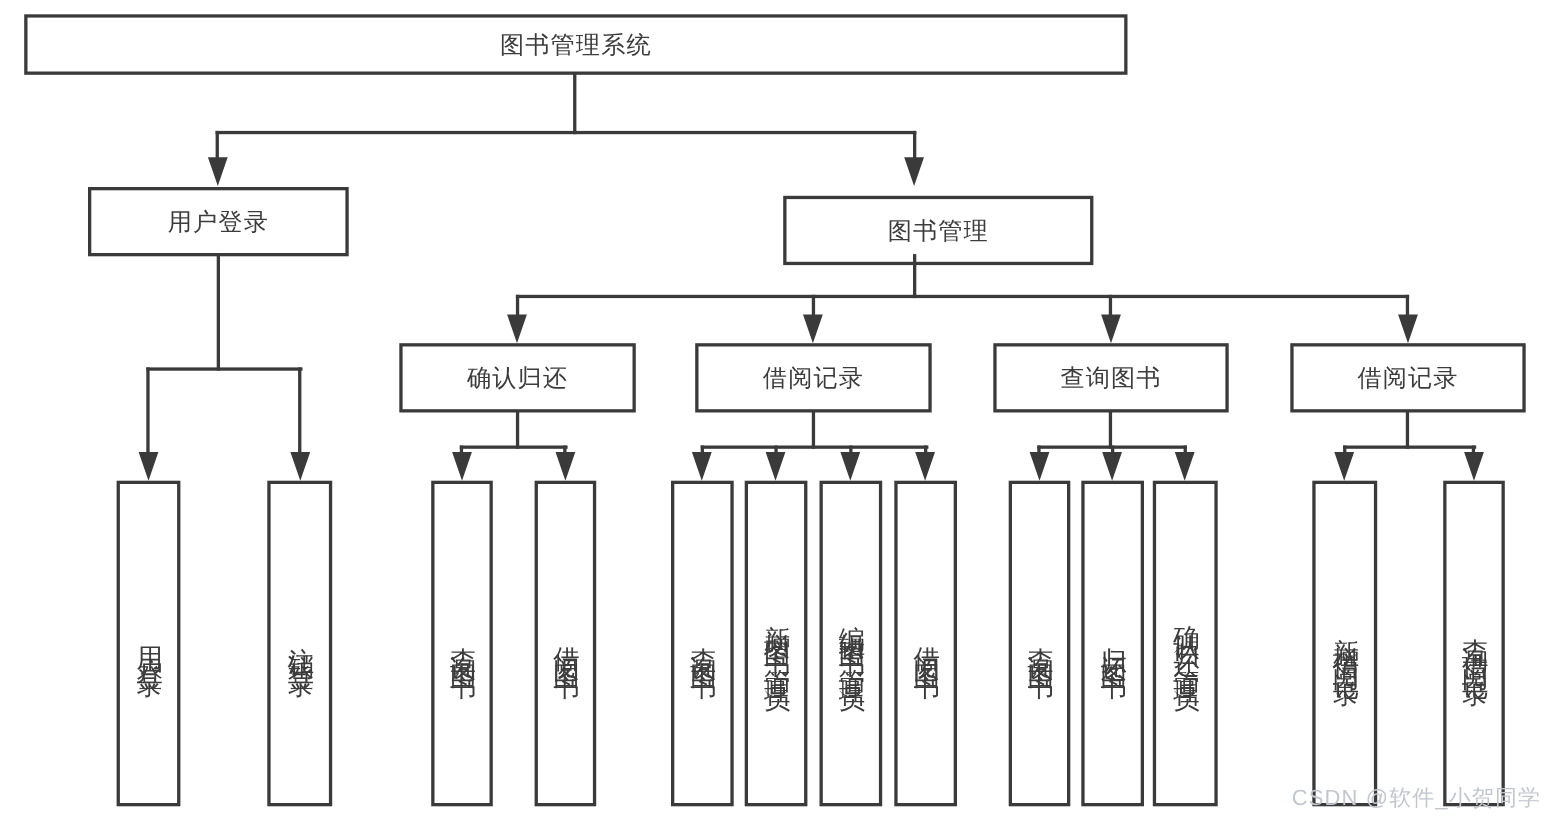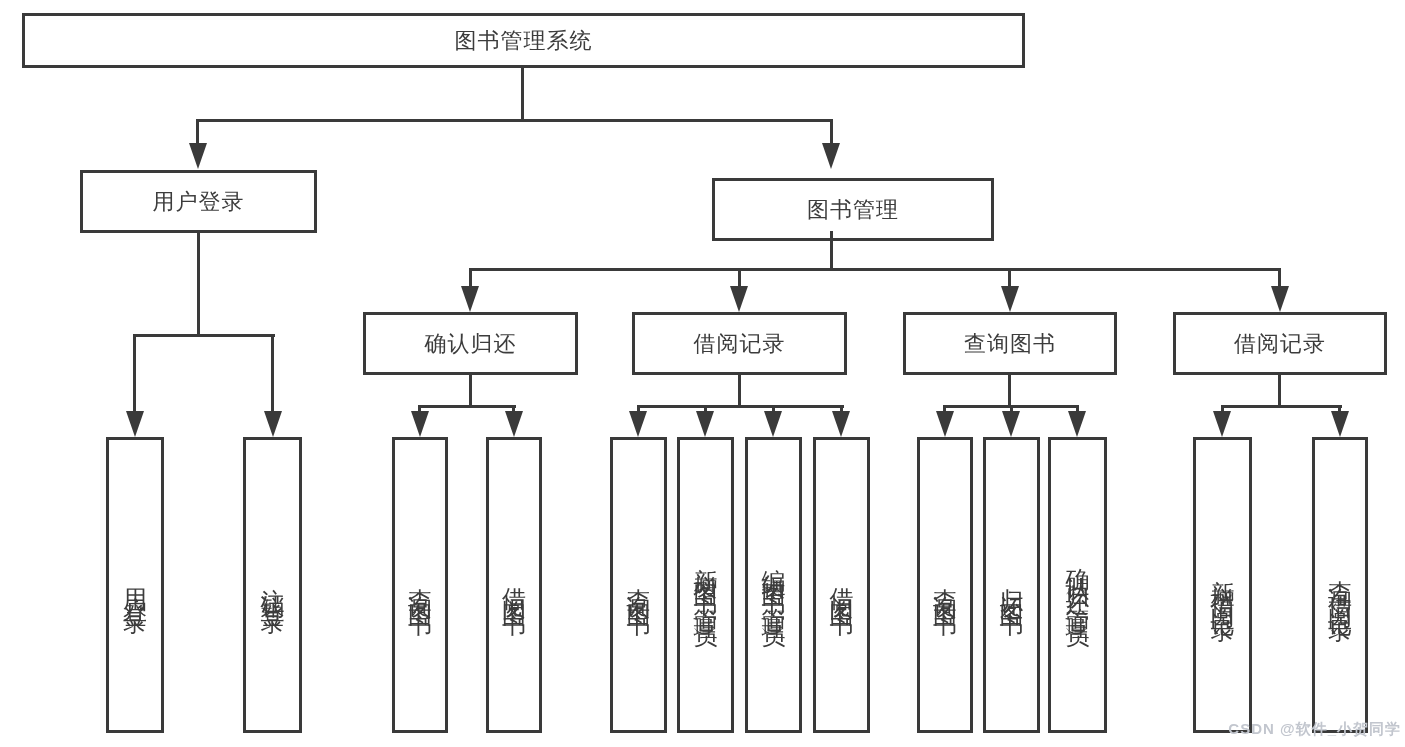--- a/index.html
+++ b/index.html
@@ -46,25 +46,24 @@
     position:absolute;
     width:0;height:0;
     border-left:9px solid transparent;
     border-right:9px solid transparent;
     border-top:26px solid var(--line);
   }
   #watermark{
     position:absolute;
     right:4px;
     bottom:8px;
-    font-size:15px;
+    font-size:20px;
     color:var(--wm);
     letter-spacing:1px;
     white-space:nowrap;
-    font-weight:bold;
   }
 </style>
 </head>
 <body>
 
 <div id="canvas">
 
   <div class="box h" style="left:22px;top:13px;width:1003px;height:55px">
     <span>图书管理系统</span>
   </div>

